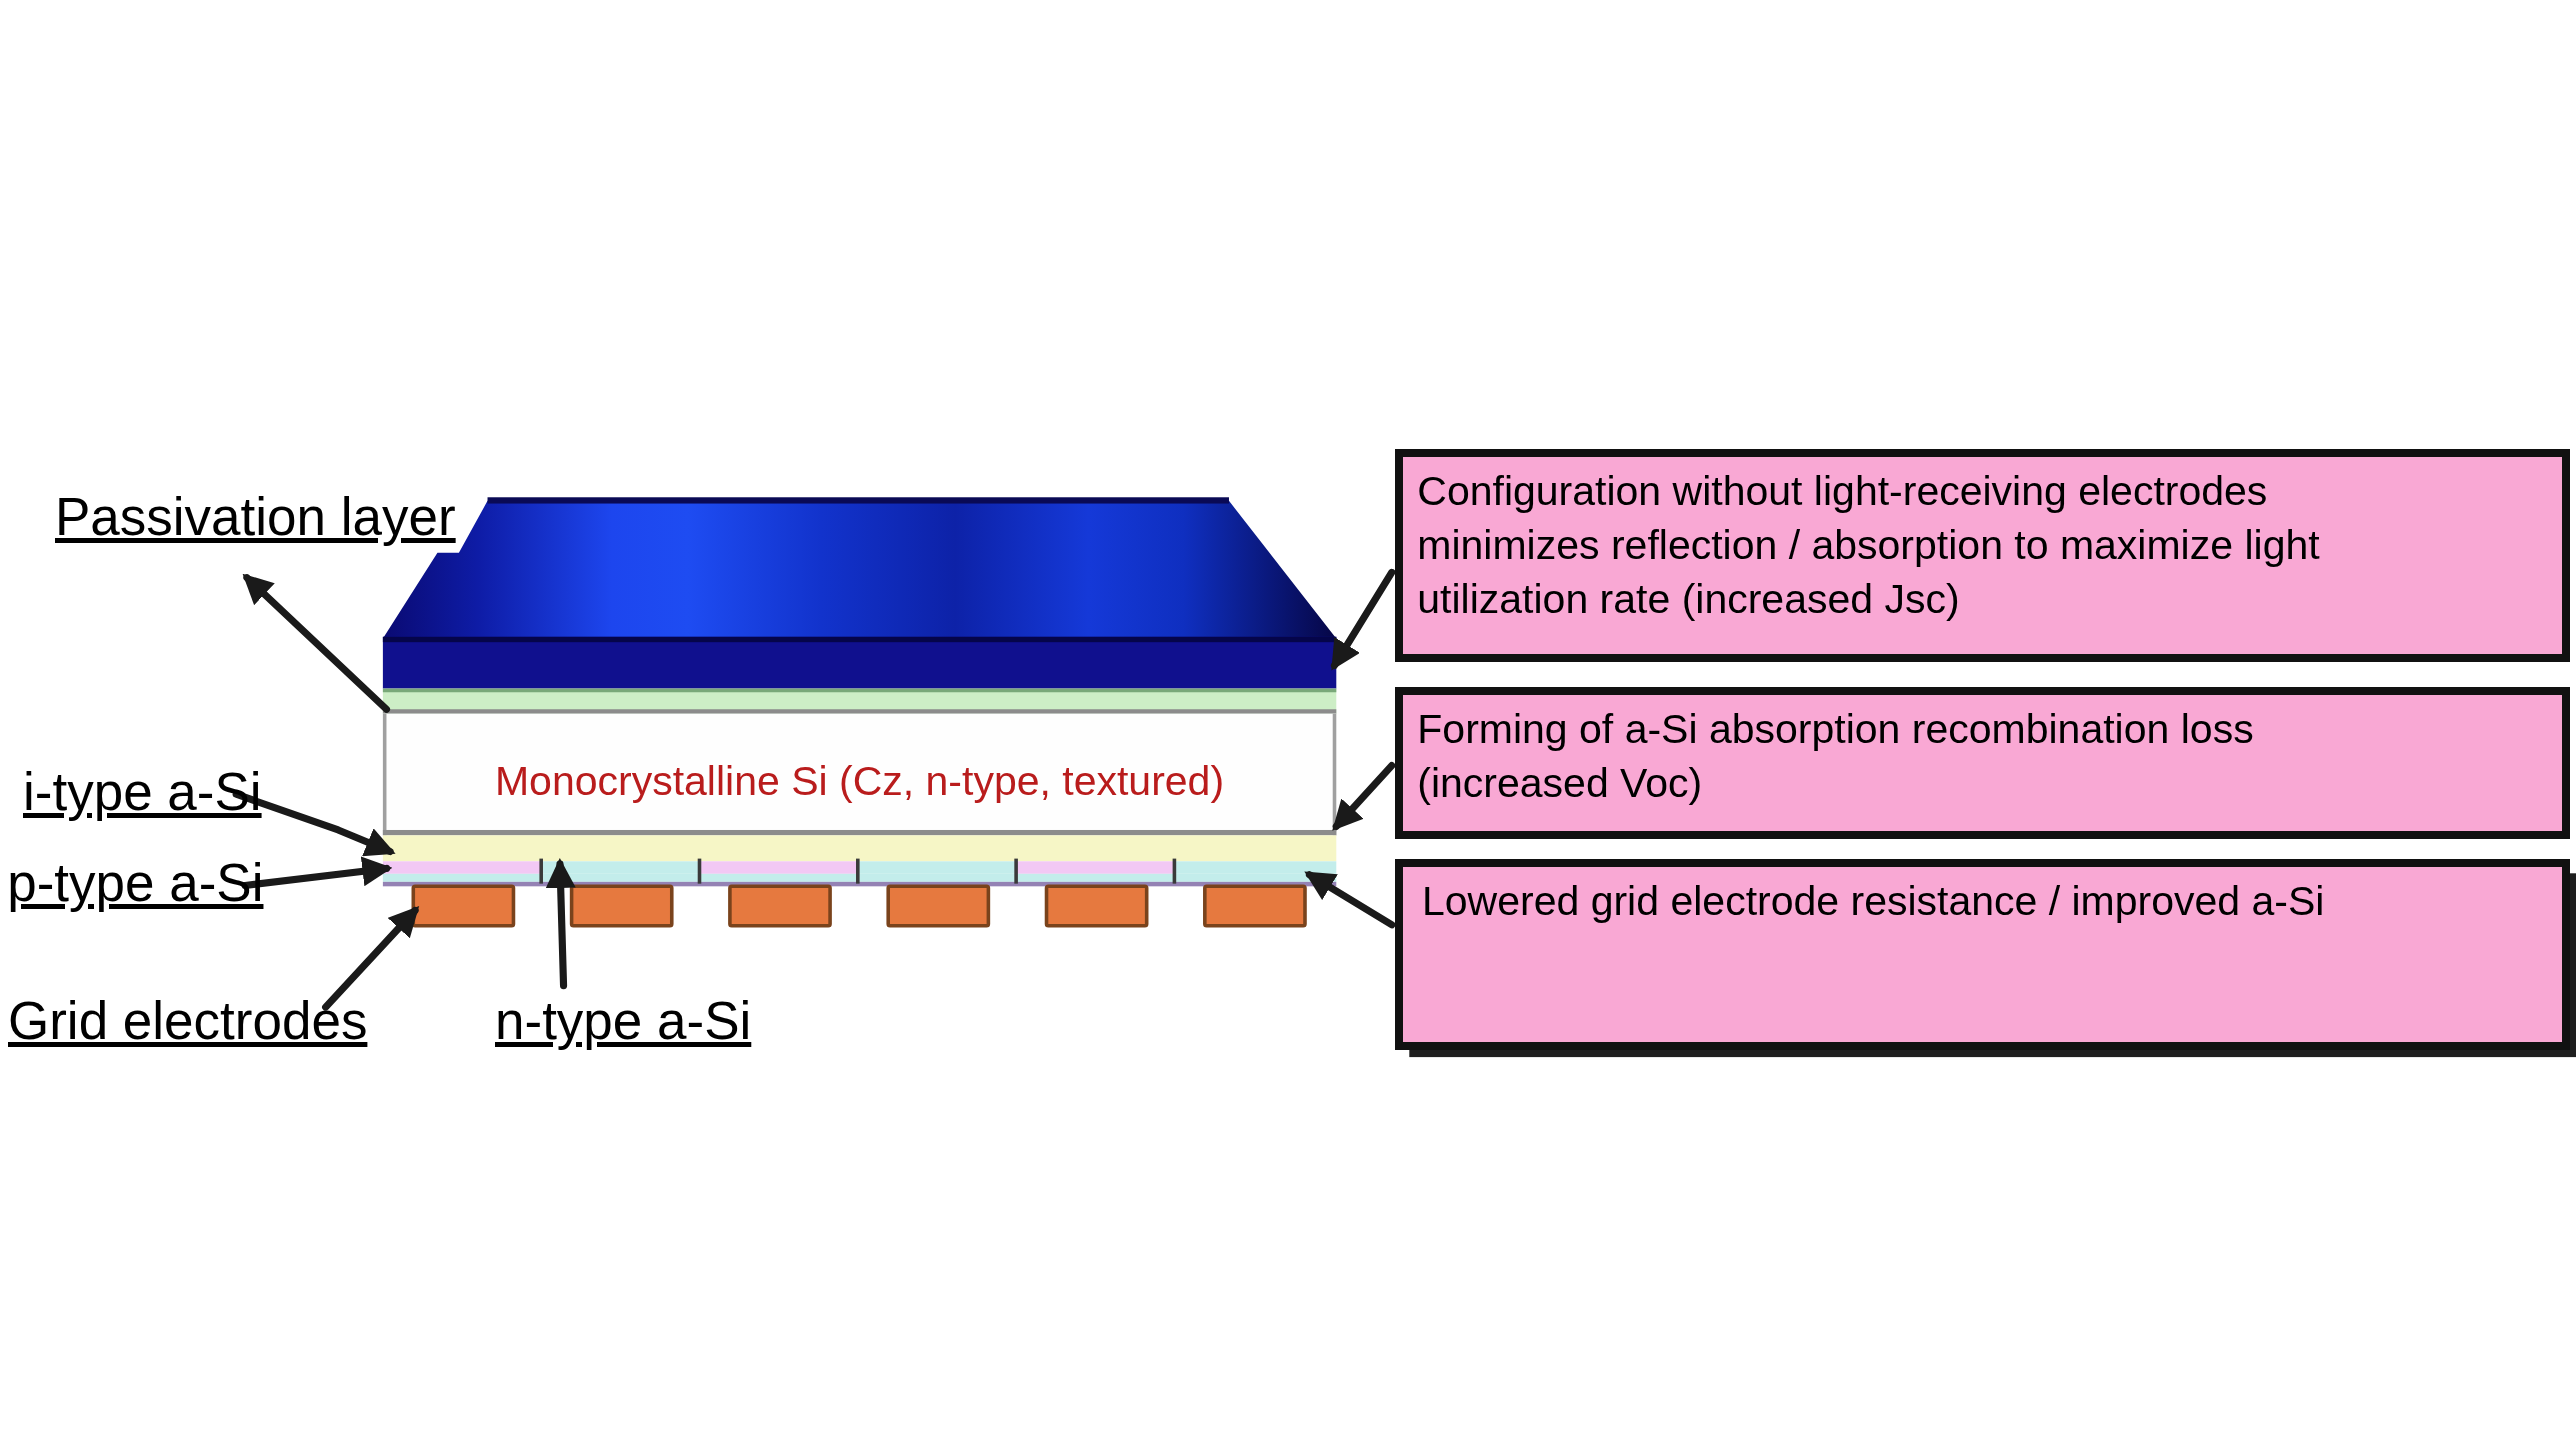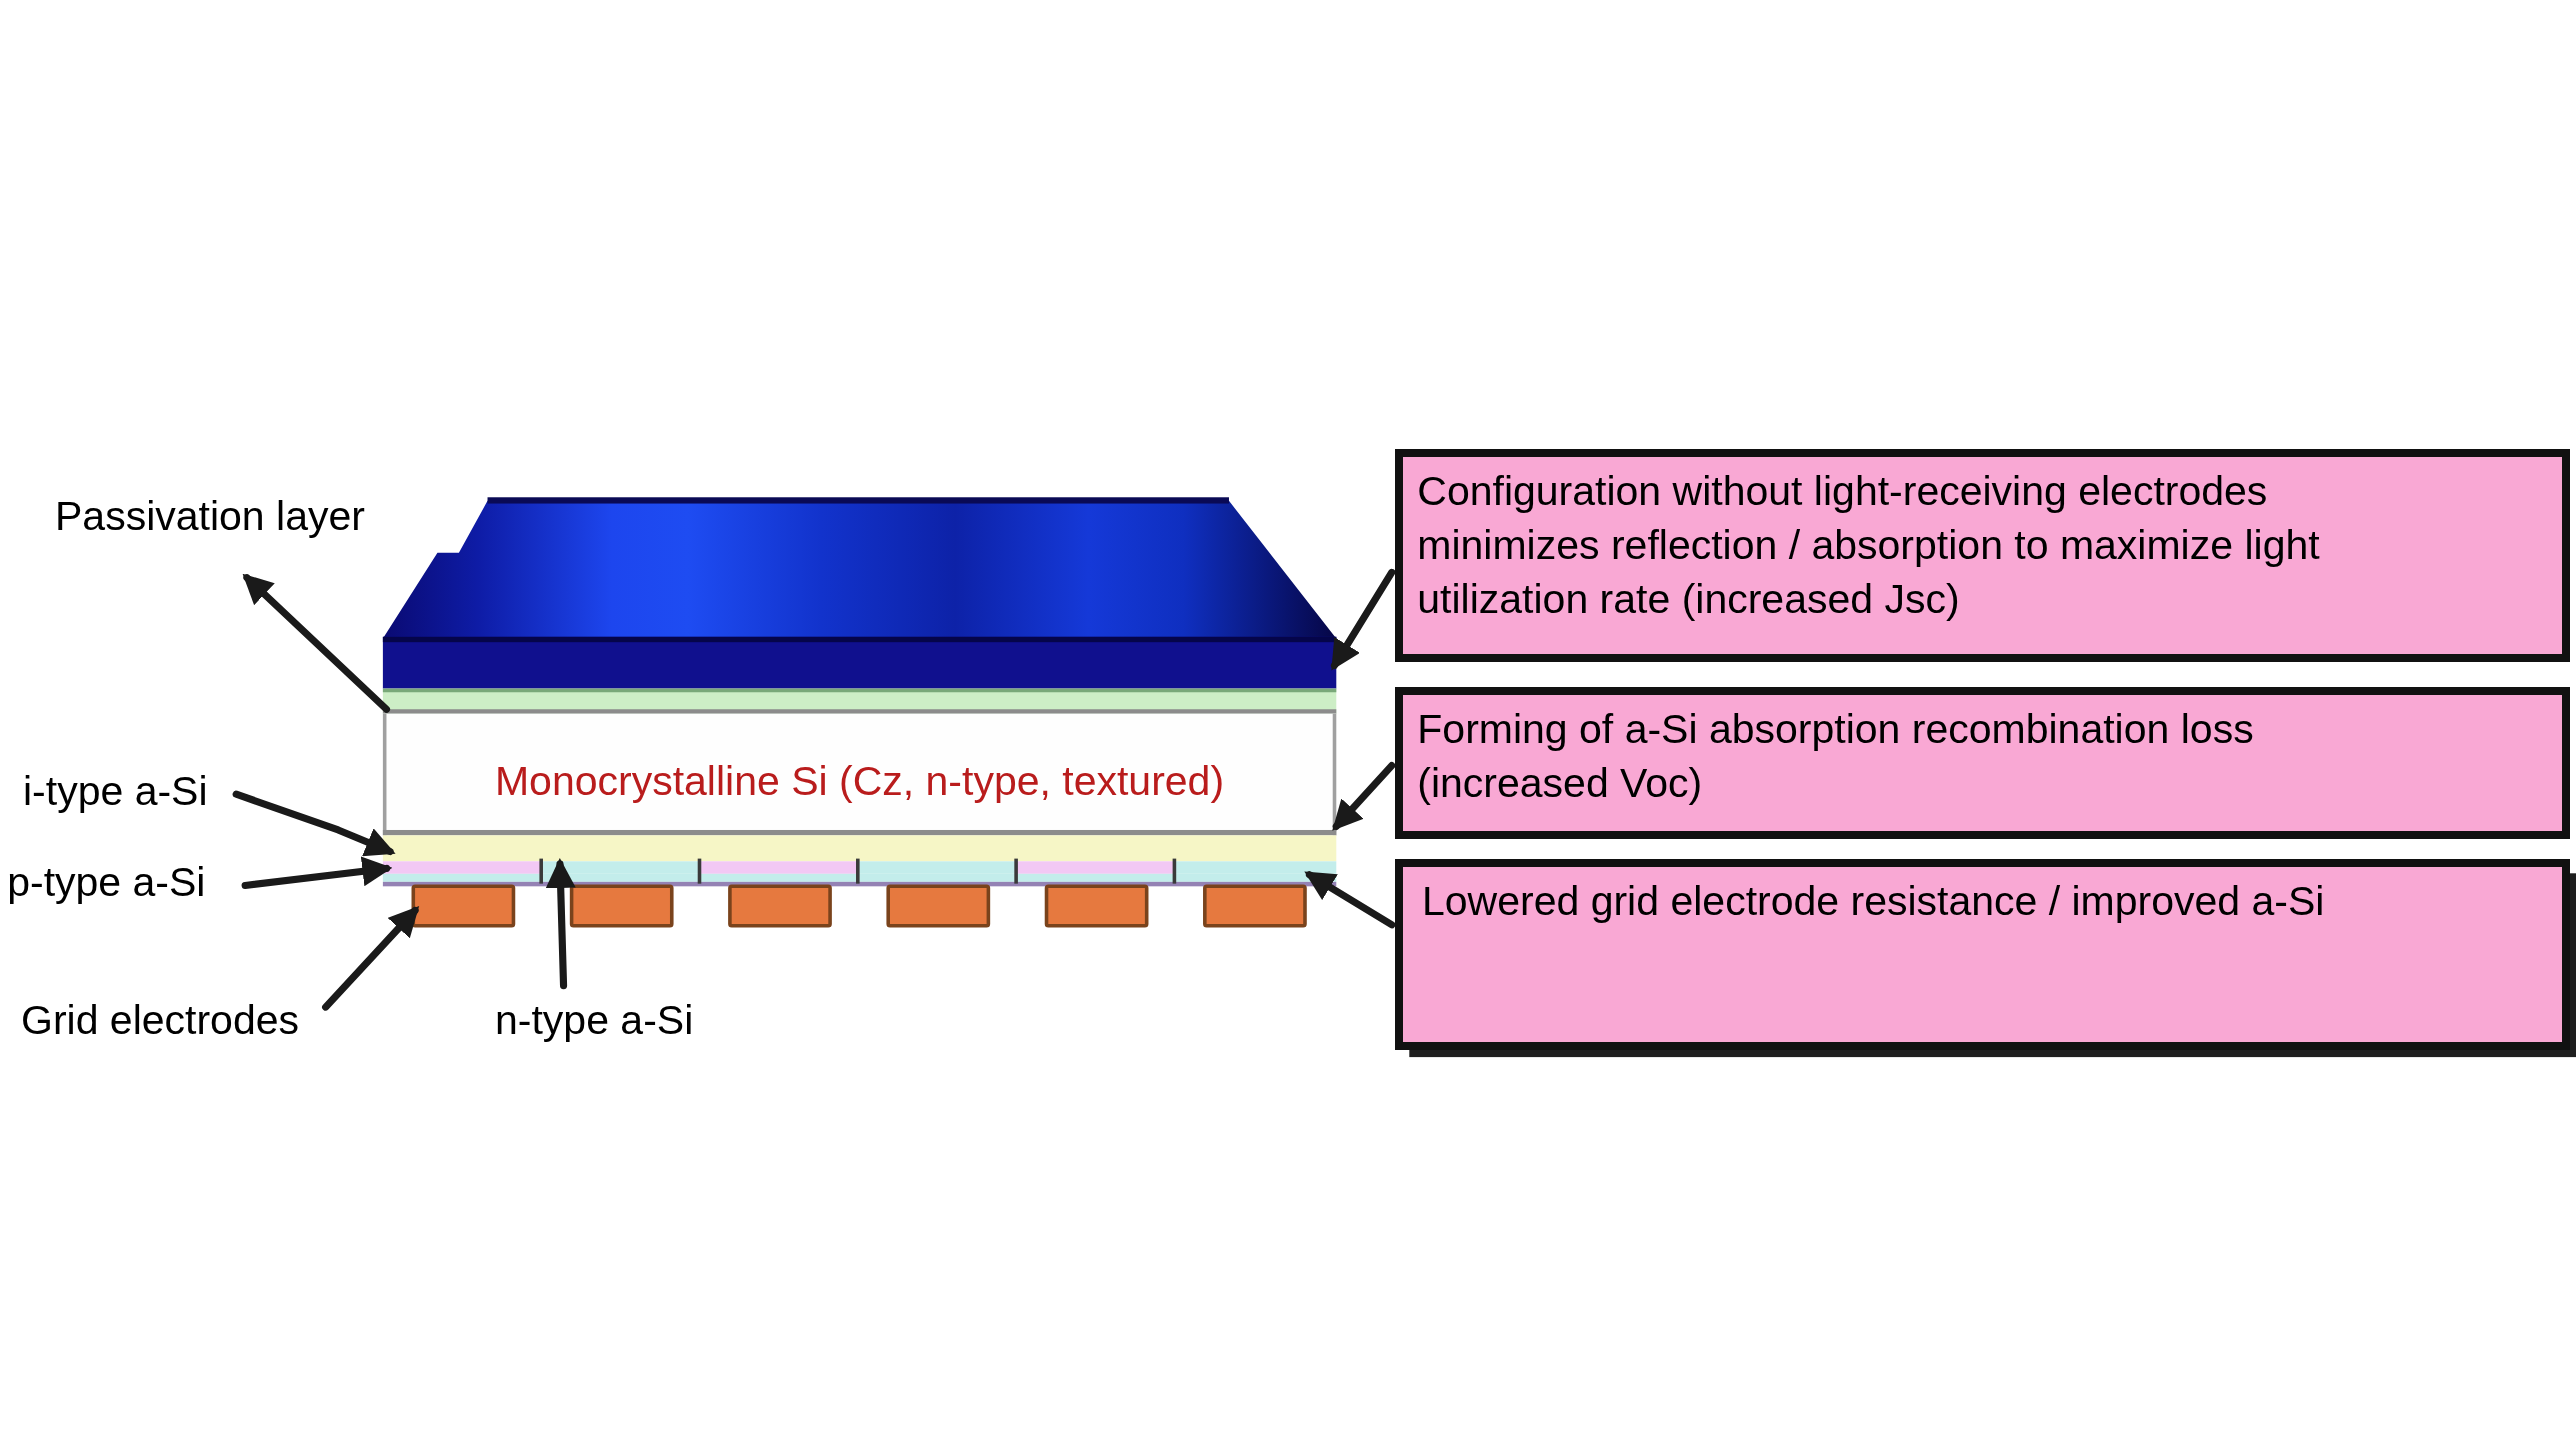--- a/index.html
+++ b/index.html
@@ -1,19 +1,19 @@
 <!DOCTYPE html>
 <html style="font-size:14.3px"><head>
 <meta charset="utf-8">
 <style>
   html,body{margin:0;padding:0;background:#ffffff;}
   #canvas{position:relative;width:2576px;height:1448px;background:#ffffff;overflow:hidden;
           font-family:"Liberation Sans", sans-serif;color:#000;}
   #diagram-svg{position:absolute;left:0;top:0;width:2576px;height:1448px;}
-  .lbl{position:absolute;font-size:41px;line-height:45px;white-space:nowrap;color:#000;}
+  .lbl{position:absolute;font-size:53px;line-height:45px;white-space:nowrap;color:#000;text-decoration:underline;}
   .substrate-lbl{position:absolute;left:383px;top:758px;width:953px;text-align:center;
                  font-size:41px;white-space:nowrap;color:#b91c1c;}
   .note{position:absolute;left:1395px;width:1175px;box-sizing:border-box;
         border:8px solid #111111;background:#f9a8d4;padding:7.2px 14.3px;}
   .note .nl{font-size:41px;line-height:54px;white-space:nowrap;color:#000;}
   .shadowed{box-shadow:10.7px 10.7px 0 -3.6px #1f1f1f;padding-left:19px;}
 </style>
 </head>
 <body>
 
@@ -84,21 +84,21 @@
     <line x1="630" y1="1102" x2="626" y2="966" fill="none" stroke-width="8" stroke-linecap="round" marker-end="url(#ah)" stroke="#1a1a1a"></line>
 
     <line x1="1556" y1="640" x2="1492" y2="744" fill="none" stroke-width="8" stroke-linecap="round" marker-end="url(#ah)" stroke="#1a1a1a"></line>
     <line x1="1556" y1="856" x2="1494" y2="924" fill="none" stroke-width="8" stroke-linecap="round" marker-end="url(#ah)" stroke="#1a1a1a"></line>
     <line x1="1556" y1="1034" x2="1464" y2="978" fill="none" stroke-width="8" stroke-linecap="round" marker-end="url(#ah)" stroke="#1a1a1a"></line>
   </svg>
 
   <div class="lbl" style="left:55px;top:494px;">Passivation layer</div>
   <div class="lbl" style="left:23px;top:769px;">i-type a-Si</div>
   <div class="lbl" style="left:7.2px;top:860px;">p-type a-Si</div>
-  <div class="lbl" style="left:21px;top:998px;text-align:center;">Grid electrodes</div>
+  <div class="lbl" style="left:8px;top:998px;text-align:center;">Grid electrodes</div>
   <div class="lbl" style="left:495px;top:998px;">n-type a-Si</div>
   <div class="substrate-lbl">Monocrystalline Si (Cz, n-type, textured)</div>
 
   <div class="note" style="top:449px;height:213px;">
     <div class="nl">Configuration without light-receiving electrodes</div>
     <div class="nl">minimizes reflection / absorption to maximize light</div>
     <div class="nl">utilization rate (increased Jsc)</div>
   </div>
 
   <div class="note" style="top:687px;height:152px;">

